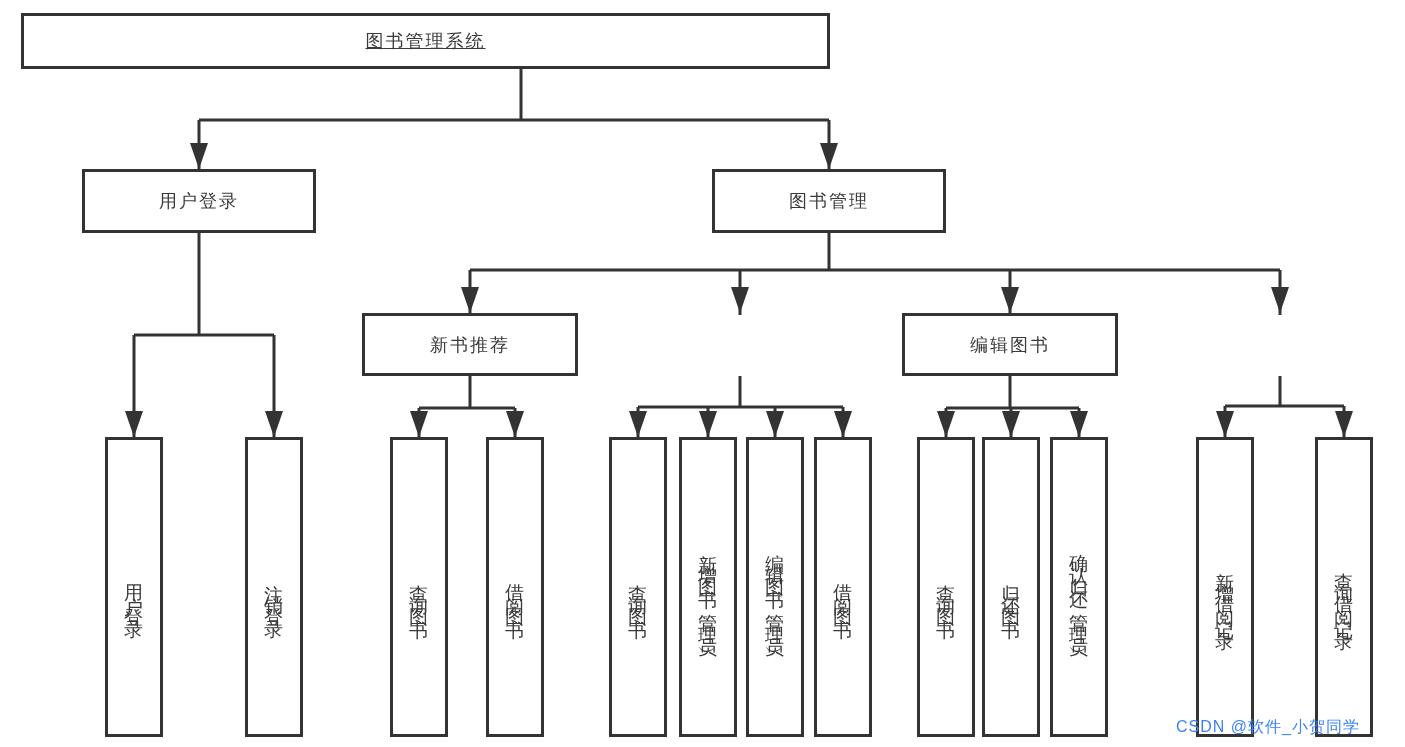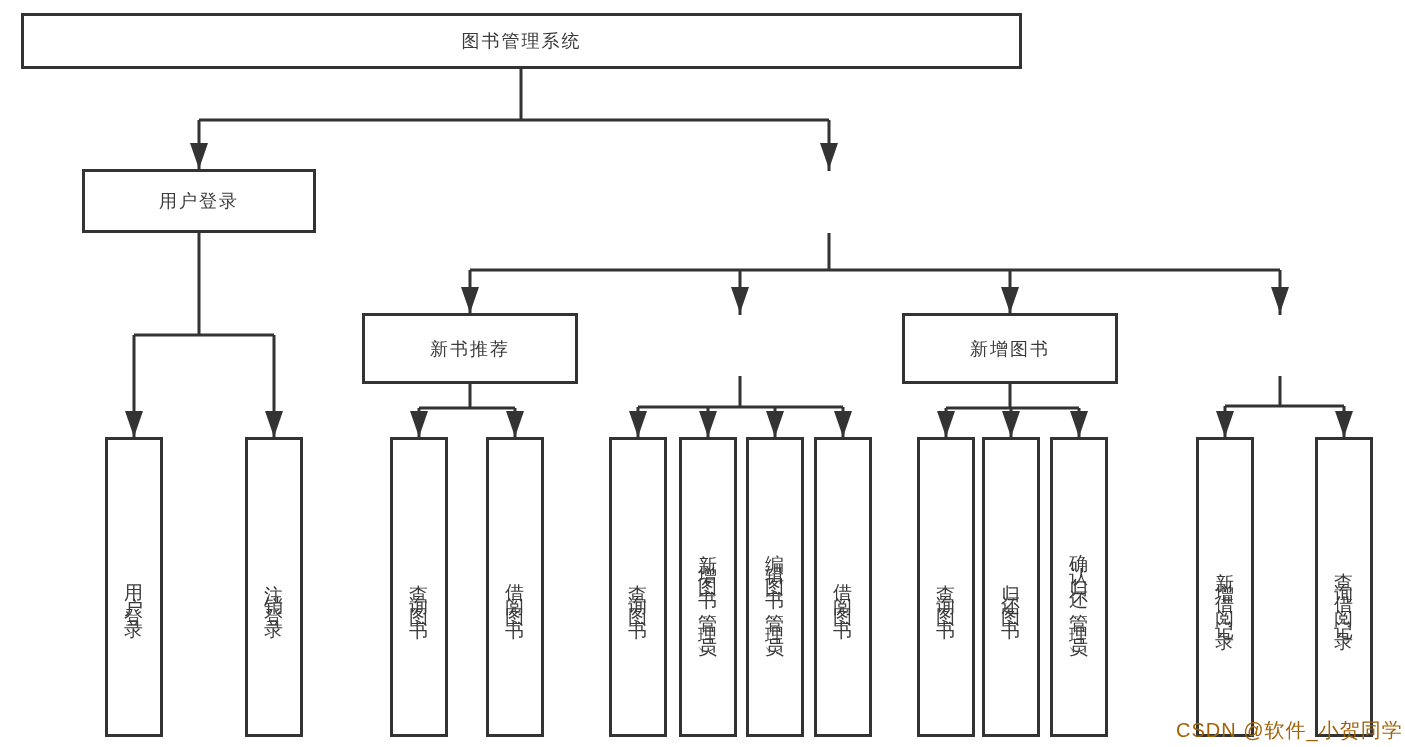--- a/index.html
+++ b/index.html
@@ -6,32 +6,32 @@
   .stage {
     position:relative; width:1405px; height:747px; background:#ffffff;
     font-family:"Liberation Sans","DejaVu Sans",sans-serif; overflow:hidden;
   }
   .box {
     position:absolute; box-sizing:border-box; background:#ffffff;
     border:3px solid #333333; color:#3a3a3a;
     display:flex; align-items:center; justify-content:center;
   }
   .hbox span { font-size:18px; letter-spacing:2px; white-space:nowrap; }
-  .root  { left:21px;  top:13px;  width:1001px; height:56px; }
+  .root  { left:21px;  top:13px;  width:809px; height:56px;text-decoration:underline; }
   .lvl1  { top:169px; width:234px; height:64px; }
-  .lvl2  { top:313px; width:216px; height:71px; }
+  .lvl2  { top:313px; width:216px; height:63px; }
   .leaf  { top:437px; width:58px; height:300px; }
   .leaf span {
     writing-mode:vertical-lr; text-orientation:mixed;
     font-size:19px; line-height:1; letter-spacing:12px; margin-bottom:-12px;
   }
   svg.connectors { position:absolute; left:0; top:0; pointer-events:none; }
   .watermark {
     position:absolute; left:1176px; top:717px;
-    font-size:20px; color:#a16207; letter-spacing:1px; white-space:nowrap;
+    font-size:16px; color:#3b82f6; letter-spacing:1px; white-space:nowrap;
   }
 </style>
 </head>
 <body>
 
 <div class="stage">
 
   <svg class="connectors" width="1405" height="747" viewBox="0 0 1405 747">
     <g stroke="#333333" stroke-width="3" fill="none">
 
@@ -72,26 +72,29 @@
     </g>
   </svg>
 
   <div class="box hbox root">
     <span>图书管理系统</span>
   </div>
 
   <div class="box hbox lvl1" style="left:82px">
     <span>用户登录</span>
   </div>
+  <div class="box hbox lvl1" style="left:712px">
+    <span>图书管理</span>
+  </div>
 
   <div class="box hbox lvl2" style="left:362px">
     <span>新书推荐</span>
   </div>
   <div class="box hbox lvl2" style="left:902px">
-    <span>新增图书</span>
+    <span>编辑图书</span>
   </div>
 
   <div class="box leaf" style="left:105px">
     <span>用户登录</span>
   </div>
   <div class="box leaf" style="left:245px">
     <span>注销登录</span>
   </div>
   <div class="box leaf" style="left:390px">
     <span>查询图书</span>

